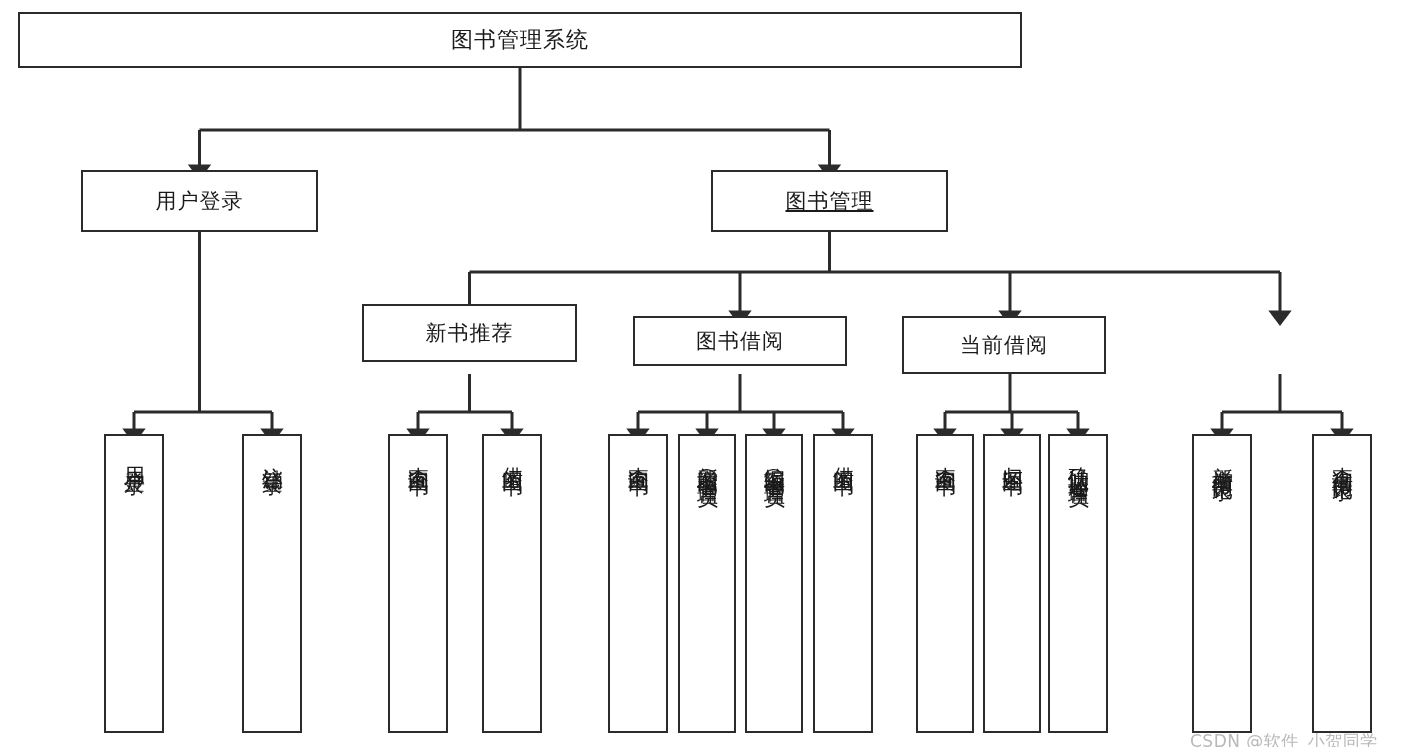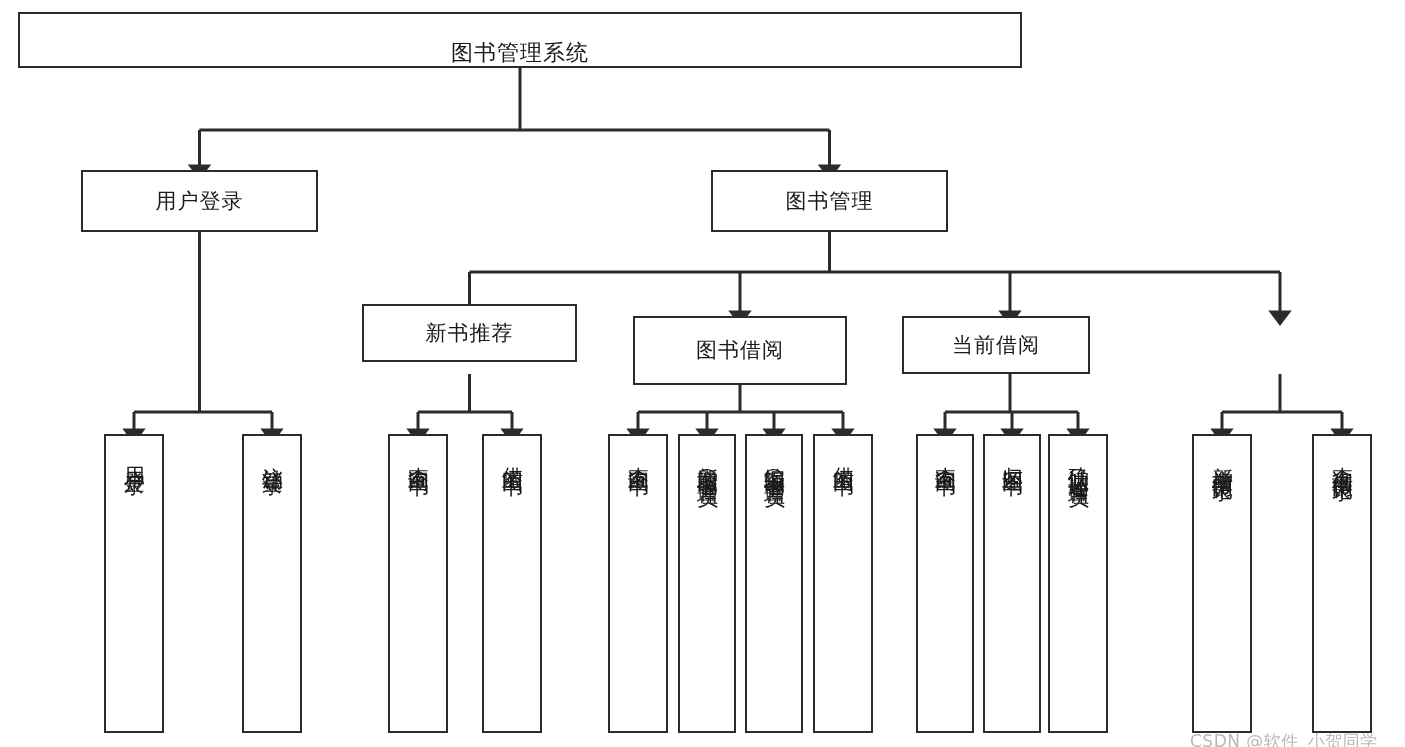--- a/index.html
+++ b/index.html
@@ -108,38 +108,38 @@
         <path d="M945,412 L945,432" stroke="#2b2b2b" stroke-width="3" fill="none" marker-end="url(#arrowhead)"></path>
         <path d="M1012,412 L1012,432" stroke="#2b2b2b" stroke-width="3" fill="none" marker-end="url(#arrowhead)"></path>
         <path d="M1078,412 L1078,432" stroke="#2b2b2b" stroke-width="3" fill="none" marker-end="url(#arrowhead)"></path>
         <path d="M1280,374 L1280,412" stroke="#2b2b2b" stroke-width="3" fill="none"></path>
         <path d="M1222,412 L1342,412" stroke="#2b2b2b" stroke-width="3" fill="none"></path>
         <path d="M1222,412 L1222,432" stroke="#2b2b2b" stroke-width="3" fill="none" marker-end="url(#arrowhead)"></path>
         <path d="M1342,412 L1342,432" stroke="#2b2b2b" stroke-width="3" fill="none" marker-end="url(#arrowhead)"></path>
       </g>
   </svg>
 
-  <div class="node root horizontal" style="left: 18px; top: 12px; width: 1004px; height: 56px; align-items: flex-end;">
+  <div class="node root horizontal" style="left: 18px; top: 12px; width: 1004px; height: 56px;">
     <span class="node-label">图书管理系统</span>
   </div>
 
   <div class="node horizontal" style="left: 81px; top: 170px; width: 237px; height: 62px;">
     <span class="node-label">用户登录</span>
   </div>
-  <div class="node horizontal" style="left: 711px; top: 170px; width: 237px; height: 62px;">
+  <div class="node horizontal" style="left: 711px; top: 170px; width: 237px; height: 62px; text-decoration: underline;">
     <span class="node-label">图书管理</span>
   </div>
 
   <div class="node horizontal" style="left: 362px; top: 304px; width: 215px; height: 58px;">
     <span class="node-label">新书推荐</span>
   </div>
-  <div class="node horizontal" style="left: 633px; top: 316px; width: 214px; height: 69px;">
+  <div class="node horizontal" style="left: 633px; top: 316px; width: 214px; height: 50px;">
     <span class="node-label">图书借阅</span>
   </div>
-  <div class="node horizontal" style="left: 902px; top: 316px; width: 188px; height: 58px;">
+  <div class="node horizontal" style="left: 902px; top: 316px; width: 204px; height: 58px;">
     <span class="node-label">当前借阅</span>
   </div>
 
   <div class="node vertical" style="left: 104px; top: 434px; width: 60px; height: 299px;">
     <span class="node-label">用户登录</span>
   </div>
   <div class="node vertical" style="left: 242px; top: 434px; width: 60px; height: 299px;">
     <span class="node-label">注销登录</span>
   </div>
 

